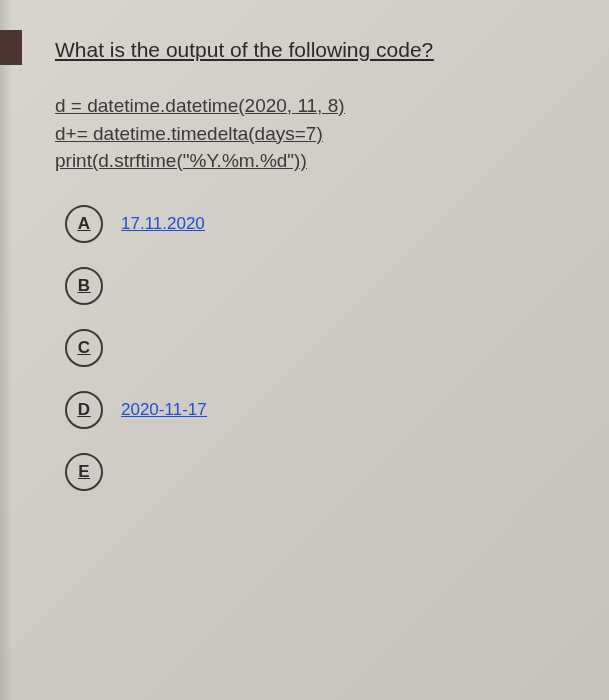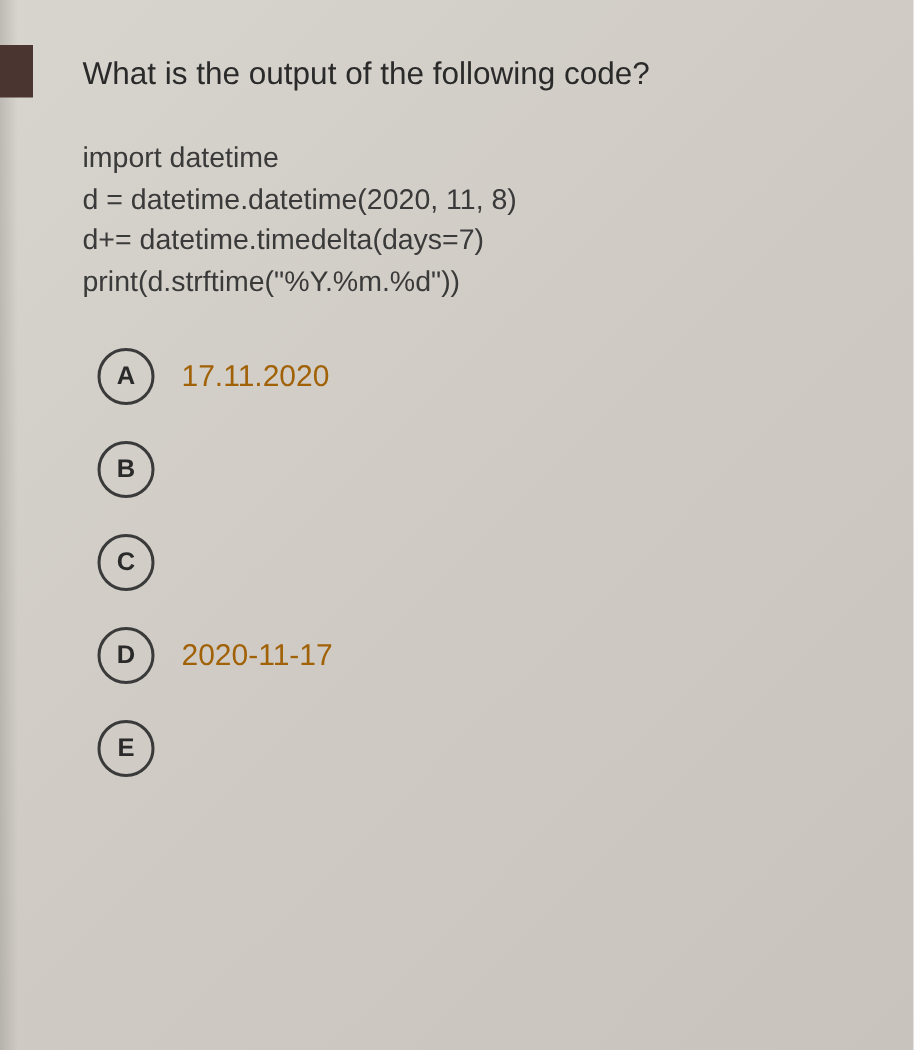--- a/index.html
+++ b/index.html
@@ -1,18 +1,19 @@
 <!DOCTYPE html>
 <html><head>
   <meta charset="utf-8">
   <style>
     * {
       margin: 0;
       padding: 0;
       box-sizing: border-box;
+      text-decoration: underline;
     }
     body {
       width: 609px;
       height: 700px;
       background: linear-gradient(135deg, #d8d4ce 0%, #cfcbc4 50%, #c8c3bc 100%);
       font-family: Arial, Helvetica, sans-serif;
       position: relative;
       overflow: hidden;
     }
     .marker {
@@ -58,43 +59,42 @@
       display: flex;
       align-items: center;
       justify-content: center;
       font-weight: bold;
       font-size: 17px;
       color: #2a2a2a;
       margin-right: 18px;
       flex-shrink: 0;
     }
     .option-text {
-      font-size: 20px;
-      color: #a16207;
+      font-size: 17px;
+      color: #1d4ed8;
     }
     .edge-shadow {
       position: absolute;
       left: 0;
       top: 0;
       bottom: 0;
       width: 12px;
       background: linear-gradient(90deg, rgba(0,0,0,0.12) 0%, transparent 100%);
     }
   </style>
 </head>
 <body>
 
 <div class="edge-shadow"></div>
 <div class="marker"></div>
 
 <div class="content">
   <h2 class="question-title">What is the output of the following code?</h2>
 
   <div class="code-block">
-    <span class="code-line">import datetime</span>
     <span class="code-line">d = datetime.datetime(2020, 11, 8)</span>
     <span class="code-line">d+= datetime.timedelta(days=7)</span>
     <span class="code-line">print(d.strftime("%Y.%m.%d"))</span>
   </div>
 
   <div class="options">
     <div class="option">
       <div class="option-letter">A</div>
       <div class="option-text">17.11.2020</div>
     </div>

